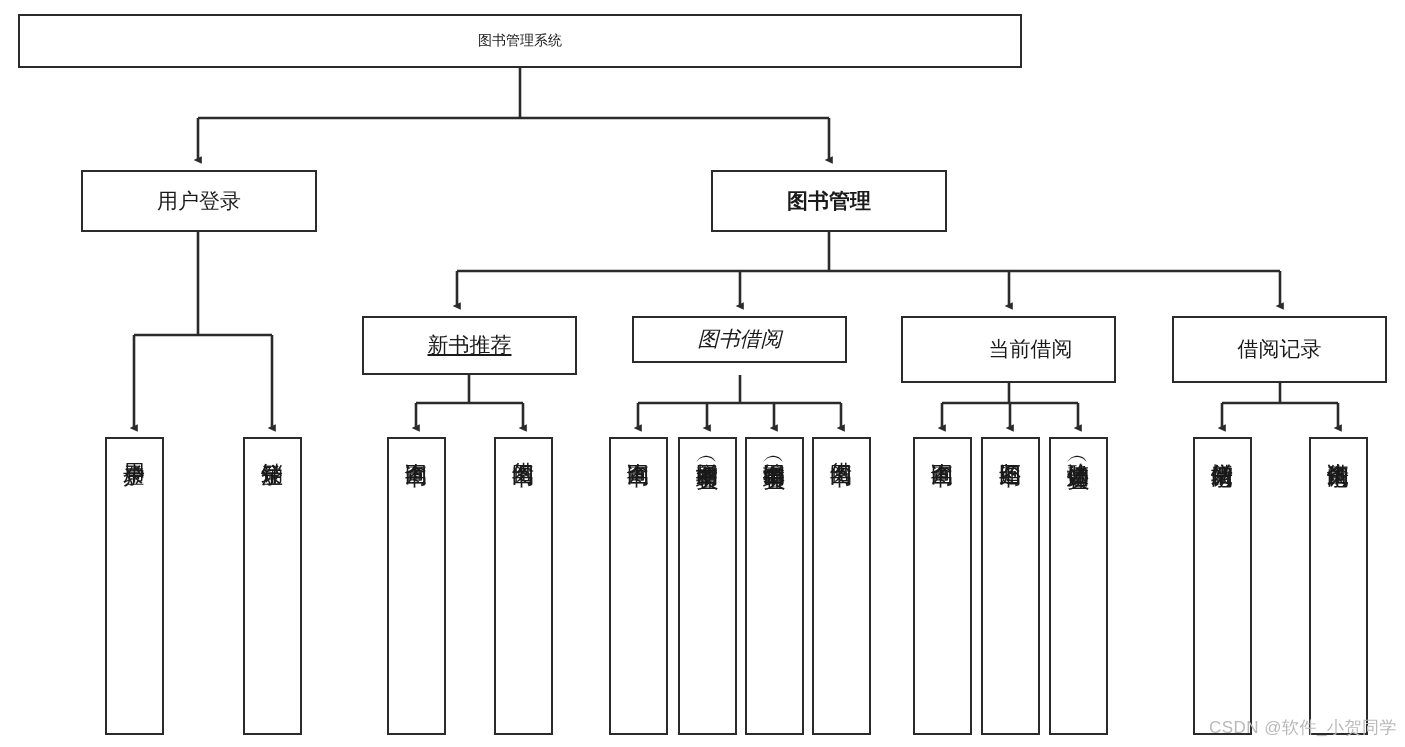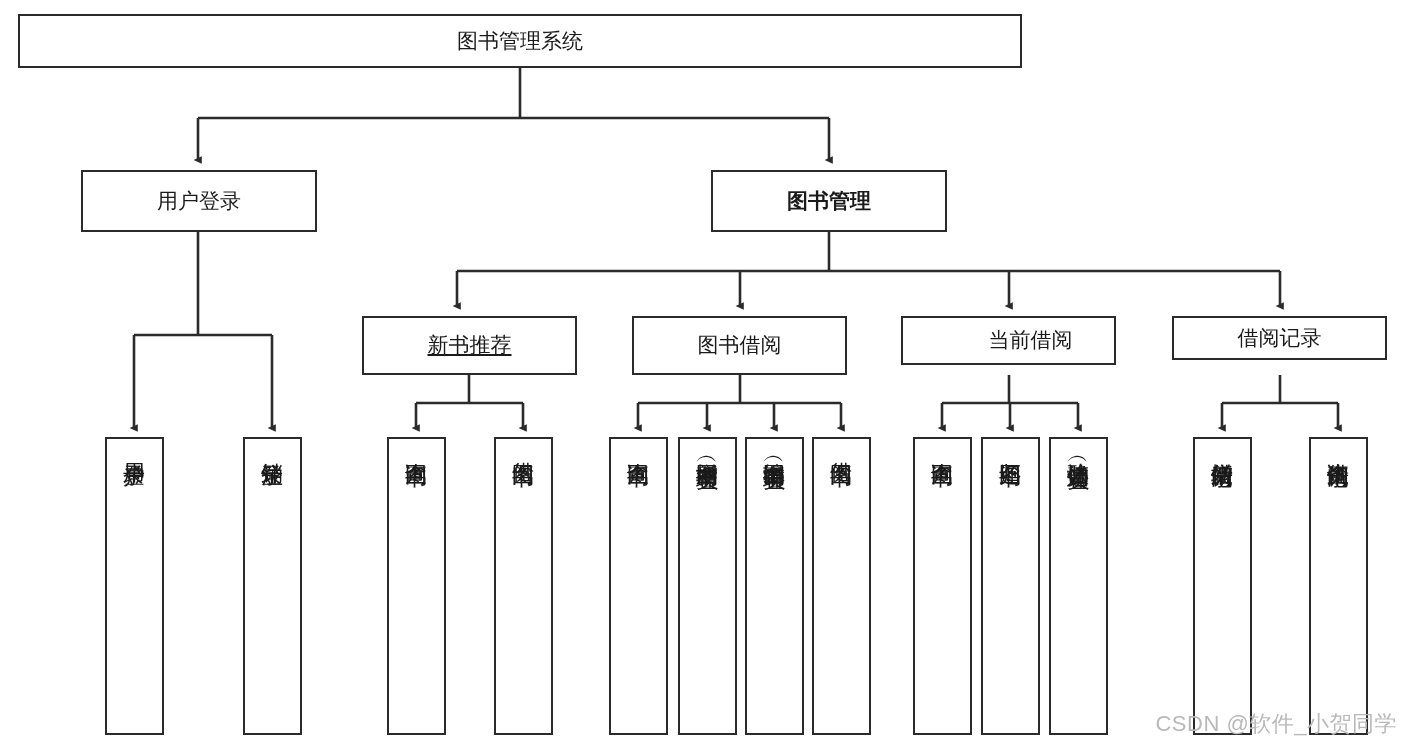--- a/index.html
+++ b/index.html
@@ -39,40 +39,40 @@
   .node .node-label {
     display: block;
     text-align: center;
     line-height: 1.25;
     white-space: nowrap;
   }
   .node.horizontal .node-label {
     font-size: 21px;
   }
   .node.root .node-label {
-    font-size: 21px;
+    font-size: 14px;
   }
   .node.vertical {
     align-items: flex-start;
     justify-content: center;
     padding-top: 6px;
   }
   .node.vertical .node-label {
     writing-mode: vertical-rl;
     text-orientation: upright;
     font-size: 22px;
     line-height: 1.05;
     letter-spacing: 1px;
     white-space: nowrap;
   }
   #watermark {
     position: absolute;
     right: 8px;
     bottom: 8px;
-    font-size: 22px;
+    font-size: 17px;
     color: #b9b9b9;
     letter-spacing: 0.5px;
     white-space: nowrap;
   }
 </style>
 </head>
 <body>
 
 <div id="diagram-canvas">
 
@@ -133,27 +133,27 @@
   <div class="node horizontal" style="left:81px; top:170px; width:236px; height:62px;">
     <span class="node-label">用户登录</span>
   </div>
   <div class="node horizontal" style="left:711px; top:170px; width:236px; height:62px;font-weight:bold;">
     <span class="node-label">图书管理</span>
   </div>
 
   <div class="node horizontal" style="left:362px; top:316px; width:215px; height:59px;text-decoration:underline;">
     <span class="node-label">新书推荐</span>
   </div>
-  <div class="node horizontal" style="left:632px; top:316px; width:215px; height:59px;">
+  <div class="node horizontal" style="left:632px; top:316px; width:215px; height:47px;font-style:italic;">
     <span class="node-label">图书借阅</span>
   </div>
-  <div class="node horizontal" style="left:901px; top:316px; width:215px; height:49px;padding-left:44px;">
+  <div class="node horizontal" style="left:901px; top:316px; width:215px; height:67px;padding-left:44px;">
     <span class="node-label">当前借阅</span>
   </div>
-  <div class="node horizontal" style="left:1172px; top:316px; width:215px; height:44px;">
+  <div class="node horizontal" style="left:1172px; top:316px; width:215px; height:67px;">
     <span class="node-label">借阅记录</span>
   </div>
 
   <div class="node vertical" style="left:105px; top:437px; width:59px; height:298px;">
     <span class="node-label">用户登录</span>
   </div>
   <div class="node vertical" style="left:243px; top:437px; width:59px; height:298px;">
     <span class="node-label">注销登录</span>
   </div>
 

